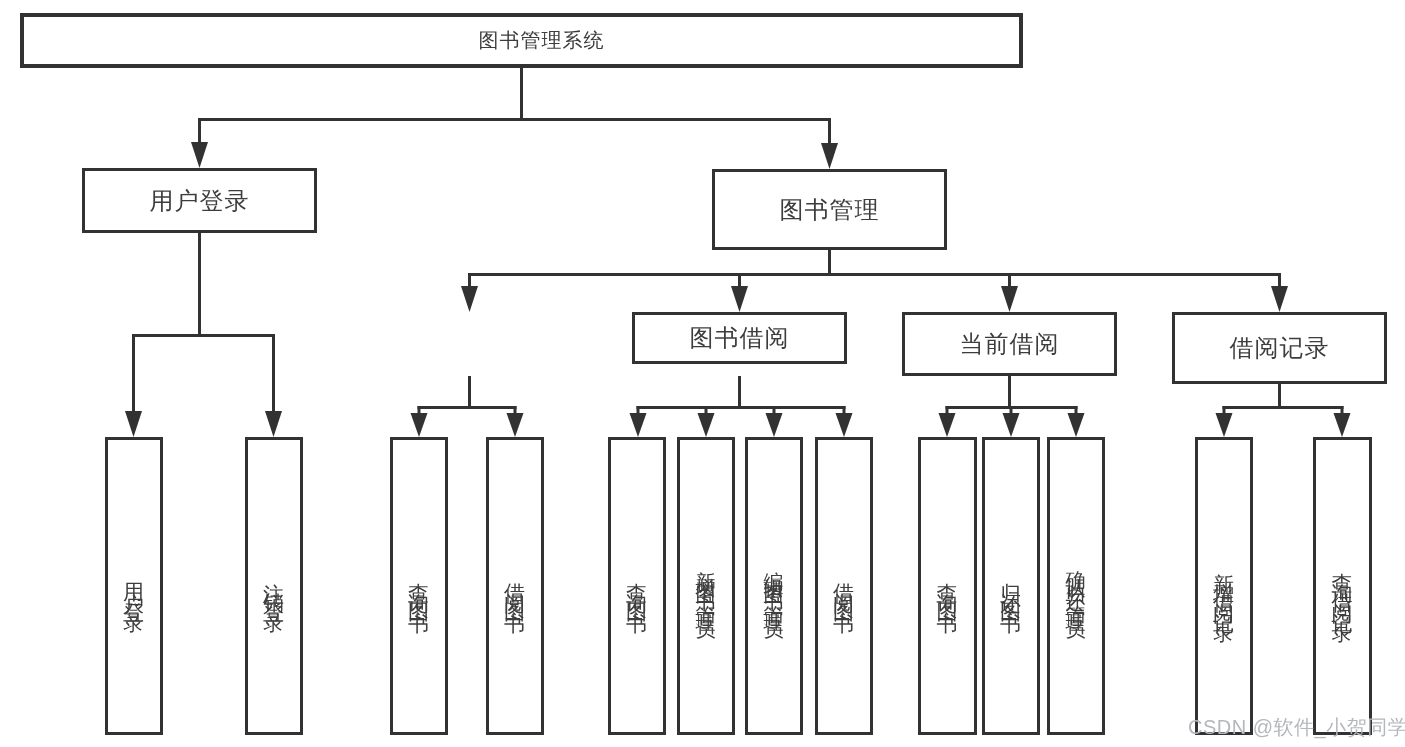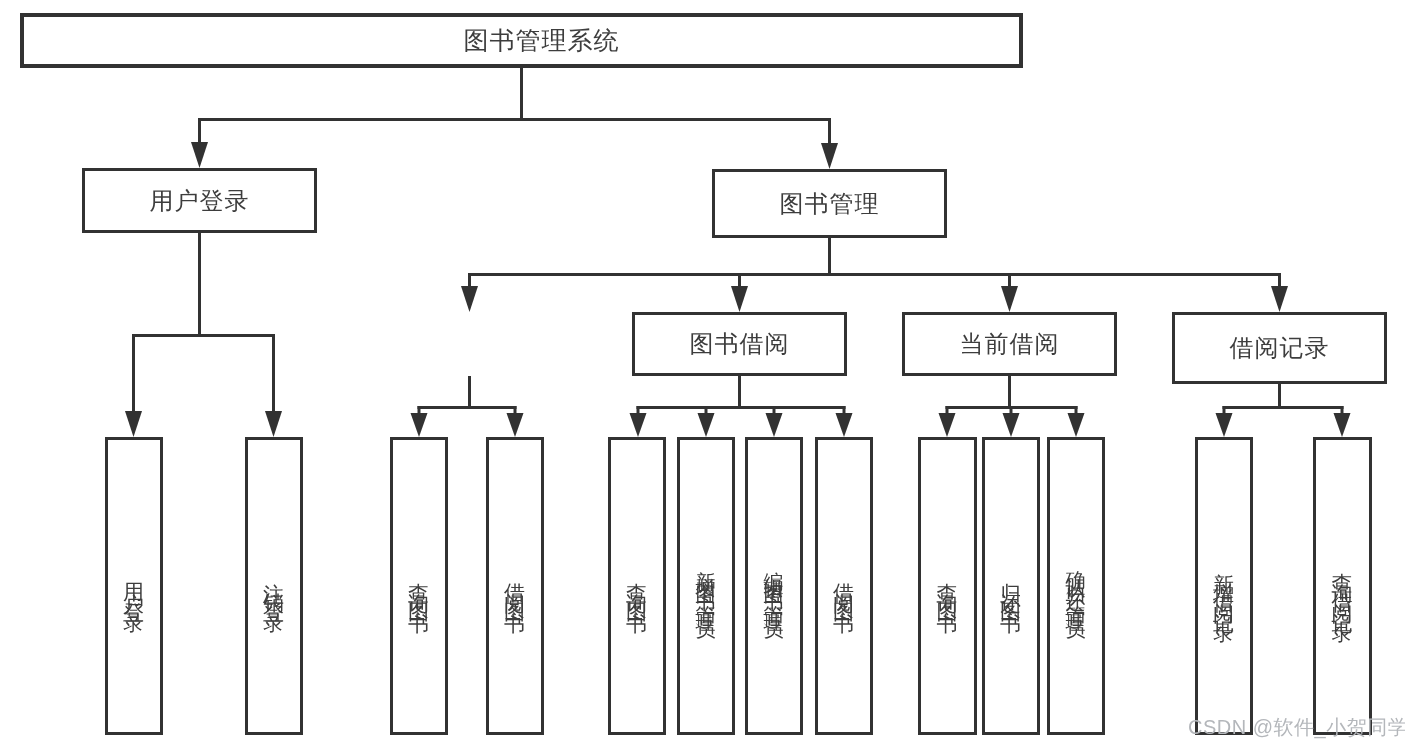--- a/index.html
+++ b/index.html
@@ -16,21 +16,21 @@
   .node {
     position: absolute;
     box-sizing: border-box;
     background: #ffffff;
     border: 3px solid #323232;
     display: flex;
     align-items: center;
     justify-content: center;
     z-index: 2;
   }
-  .node.root { border-width: 4px; font-size: 25px; letter-spacing: 1px; padding-left: 40px; }
+  .node.root { border-width: 4px; font-size: 20px; letter-spacing: 1px; padding-left: 40px; }
   .node.lvl  { font-size: 24px; letter-spacing: 1px; }
   .node.leaf { }
   .vtext {
     writing-mode: vertical-rl;
     text-orientation: mixed;
     font-size: 21px;
     letter-spacing: 10px;
     line-height: 1;
     white-space: nowrap;
   }
@@ -120,25 +120,25 @@
     </g>
   </svg>
 
   <div class="node root" style="left:20px; top:13px; width:1003px; height:55px;">
     <span>图书管理系统</span>
   </div>
 
   <div class="node lvl" style="left:82px; top:168px; width:235px; height:65px;">
     <span>用户登录</span>
   </div>
-  <div class="node lvl" style="left:712px; top:169px; width:235px; height:69px;">
+  <div class="node lvl" style="left:712px; top:169px; width:235px; height:81px;">
     <span>图书管理</span>
   </div>
 
-  <div class="node lvl" style="left:632px; top:312px; width:215px; height:64px;">
+  <div class="node lvl" style="left:632px; top:312px; width:215px; height:52px;">
     <span>图书借阅</span>
   </div>
   <div class="node lvl" style="left:902px; top:312px; width:215px; height:64px;text-align:center;">
     <span>当前借阅</span>
   </div>
   <div class="node lvl" style="left:1172px; top:312px; width:215px; height:72px;">
     <span>借阅记录</span>
   </div>
 
   <div class="node leaf" style="left:105px; top:437px; width:58px; height:298px;">

